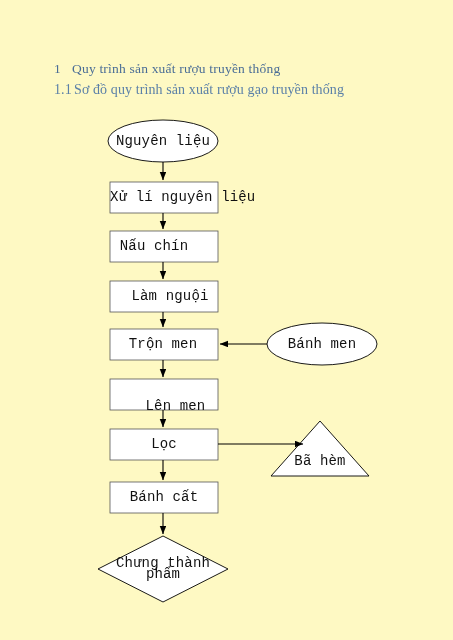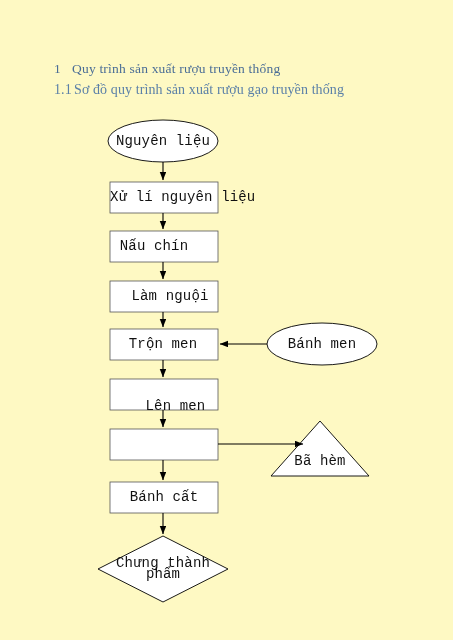--- a/index.html
+++ b/index.html
@@ -135,20 +135,21 @@
   <div class="node-label" style="left:110px; top:241px; width:88px;">Nấu chín</div>
 
   <div class="node-label" style="left:110px; top:291px; width:120px;">Làm nguội</div>
 
   <div class="node-label" style="left:110px; top:339px; width:106px;">Trộn men</div>
 
   <div class="node-label" style="left:267px; top:339px; width:110px;">Bánh men</div>
 
   <div class="node-label" style="left:110px; top:389px; width:131px;margin-top:12px;">Lên men</div>
 
+  <div class="node-label" style="left:110px; top:439px; width:108px;">Lọc</div>
 
   <div class="node-label" style="left:271px; top:456px; width:98px;">Bã hèm</div>
 
   <div class="node-label" style="left:110px; top:492px; width:108px;">Bánh cất</div>
 
   <div class="node-label two-line" style="left:108px; top:558px; width:110px;">
     <span>Chưng thành</span><br>
     <span>phẩm</span>
   </div>
 

